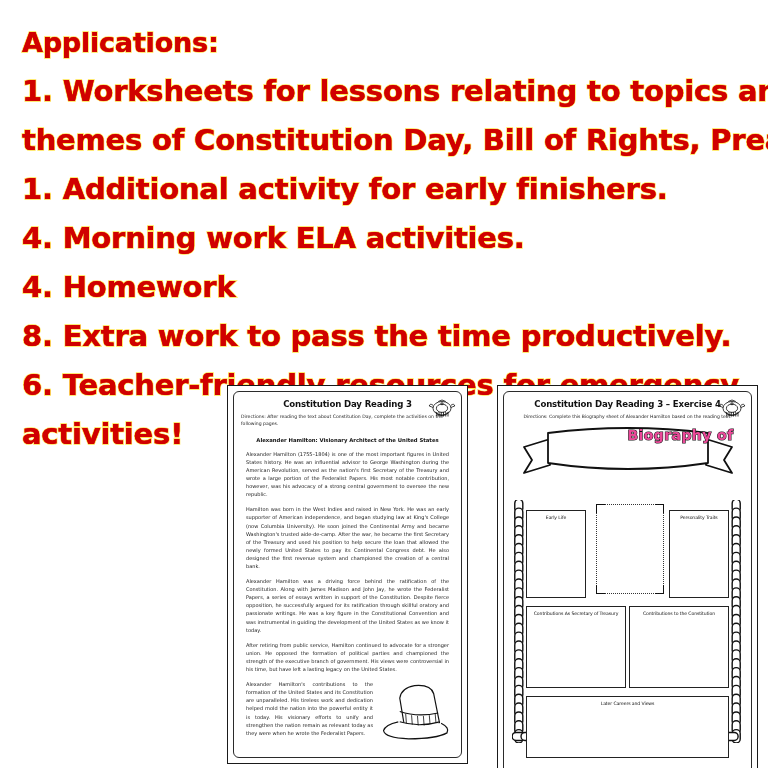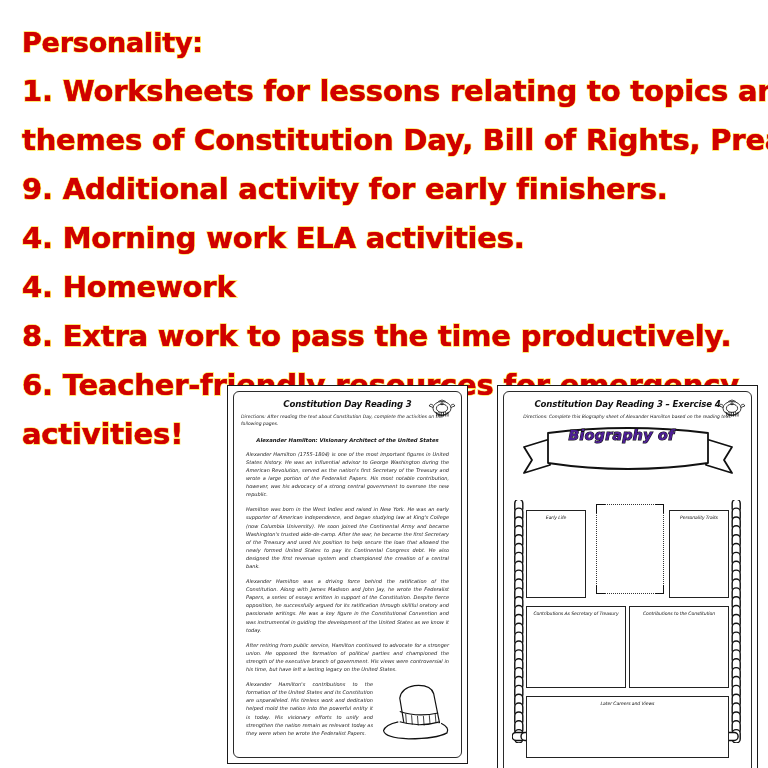--- a/index.html
+++ b/index.html
@@ -49,21 +49,20 @@
   #sheet-left  { left: 227px; top: 385px; width: 241px; height: 379px; }
   #sheet-right { left: 497px; top: 385px; width: 261px; height: 472px; }
 
   .sheet-inner {
     position: absolute;
     left: 5px; top: 5px; right: 5px; bottom: 5px;
     border: 1px solid #2b2b2b;
     border-radius: 6px;
     background: #fff;
     overflow: hidden;
-    font-style: italic;
   }
 
   
   .seal {
     position: absolute;
     right: 4px; top: 2px;
     width: 30px; height: 30px;
     z-index: 3;
   }
 
@@ -127,26 +126,26 @@
     margin: 5px 6px 0 6px;
   }
   .banner-wrap {
     position: relative;
     margin: 2px auto 0 auto;
     width: 236px; height: 62px;
   }
   .banner-text {
     position: absolute;
     left: 0; right: 12px; top: 6px;
-    text-align: center;
+    text-align: right;
     font-family: "DejaVu Sans", sans-serif;
     font-weight: 700;
     font-size: 14px;
     letter-spacing: 0.4px;
-    color: #4c1d95;
+    color: #ec4899;
     -webkit-text-stroke: 1.1px #111111;
     paint-order: stroke fill;
   }
 
   .bio-grid {
     position: absolute;
     left: 22px; right: 22px;
     top: 118px; bottom: 22px;
   }
   .bio-box {
@@ -184,24 +183,24 @@
     left: 8px; top: 108px; right: 8px; bottom: 10px;
     pointer-events: none;
   }
 </style>
 </head>
 <body>
 
 <div id="page">
 
   <div id="applications-block">
-    <div class="app-line heading">Personality:</div>
+    <div class="app-line heading">Applications:</div>
     <div class="app-line">1. Worksheets for lessons relating to topics and</div>
     <div class="app-line">themes of Constitution Day, Bill of Rights, Preamble</div>
-    <div class="app-line">9. Additional activity for early finishers.</div>
+    <div class="app-line">1. Additional activity for early finishers.</div>
     <div class="app-line">4. Morning work ELA activities.</div>
     <div class="app-line">4. Homework</div>
     <div class="app-line">8. Extra work to pass the time productively.</div>
     <div class="app-line">6. Teacher-friendly resources for emergency</div>
     <div class="app-line">activities!</div>
   </div>
 
   <div class="sheet" id="sheet-left">
     <div class="sheet-inner">
 

